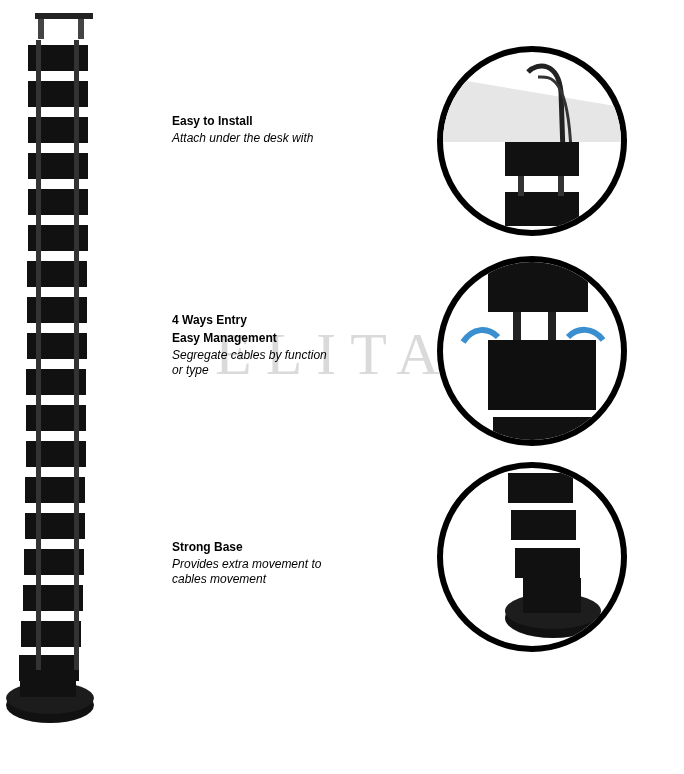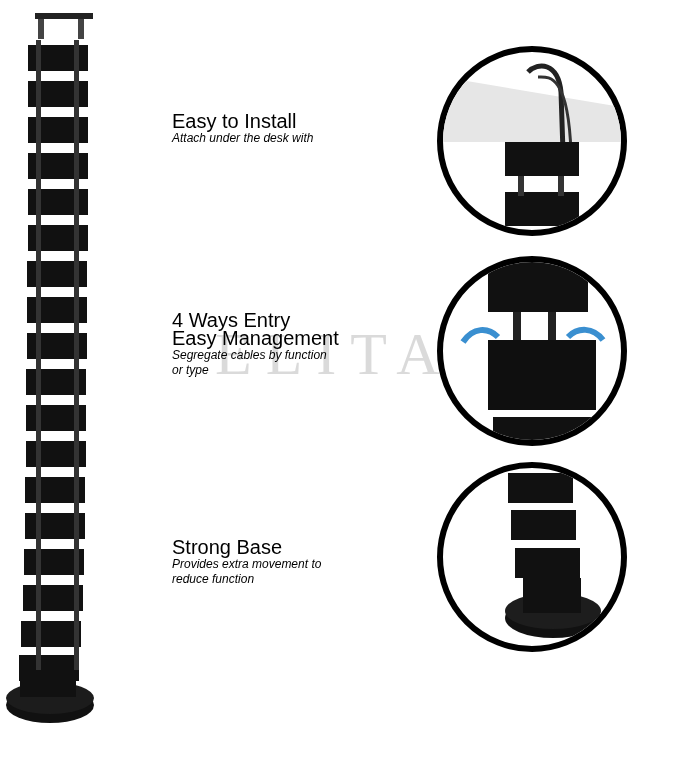--- a/index.html
+++ b/index.html
@@ -1,19 +1,19 @@
 <!DOCTYPE html>
 <html><head>
 <meta charset="utf-8">
 <style>
   html, body { margin:0; padding:0; background:#ffffff; }
   body { width:684px; height:774px; position:relative; overflow:hidden; font-family:"Liberation Sans", sans-serif; }
   .spine { position:absolute; left:0; top:0; width:110px; height:774px; }
   .feature { position:absolute; left:172px; color:#000; }
-  .feature .title { font-weight:normal; font-size:20px; line-height:19px; }
+  .feature .title { font-weight:bold; font-size:12px; line-height:19px; }
   .feature .desc { font-style:italic; font-size:12px; line-height:15px; }
   .watermark { position:absolute; left:215px; top:320px; font-family:"Liberation Serif", serif; font-size:60px; letter-spacing:14px; color:rgba(150,150,150,0.35); white-space:nowrap; }
   .circle { position:absolute; width:178px; height:178px; border:6px solid #000; border-radius:50%; background:#fff; overflow:hidden; }
   .circle svg { display:block; }
 </style>
 </head>
 <body>
 
 <svg class="spine" viewBox="0 0 110 774" xmlns="http://www.w3.org/2000/svg">
   <rect x="35" y="13" width="58" height="6" fill="#222"></rect>
@@ -58,21 +58,21 @@
 <div class="feature" style="top:312px">
   <div class="title" style="line-height:17px">4 Ways Entry</div>
   <div class="title" style="line-height:19px">Easy Management</div>
   <div class="desc" style="">Segregate cables by function</div>
   <div class="desc">or type</div>
 </div>
 
 <div class="feature" style="top:538px">
   <div class="title">Strong Base</div>
   <div class="desc">Provides extra movement to</div>
-  <div class="desc">reduce function</div>
+  <div class="desc">cables movement</div>
 </div>
 
 <div class="circle" style="left:437px; top:46px">
   <svg width="178" height="178" viewBox="0 0 178 178" xmlns="http://www.w3.org/2000/svg">
     <polygon points="0,25 178,55 178,90 0,90" fill="#e6e6e6"></polygon>
     <path d="M85 20 C 95 10, 115 10, 118 40 L 120 100" stroke="#222" stroke-width="5" fill="none"></path>
     <path d="M95 25 C 105 25, 125 20, 128 100" stroke="#333" stroke-width="3" fill="none"></path>
     <rect x="62" y="90" width="74" height="34" fill="#111"></rect>
     <rect x="62" y="140" width="74" height="34" fill="#111"></rect>
     <rect x="75" y="124" width="6" height="20" fill="#333"></rect>

